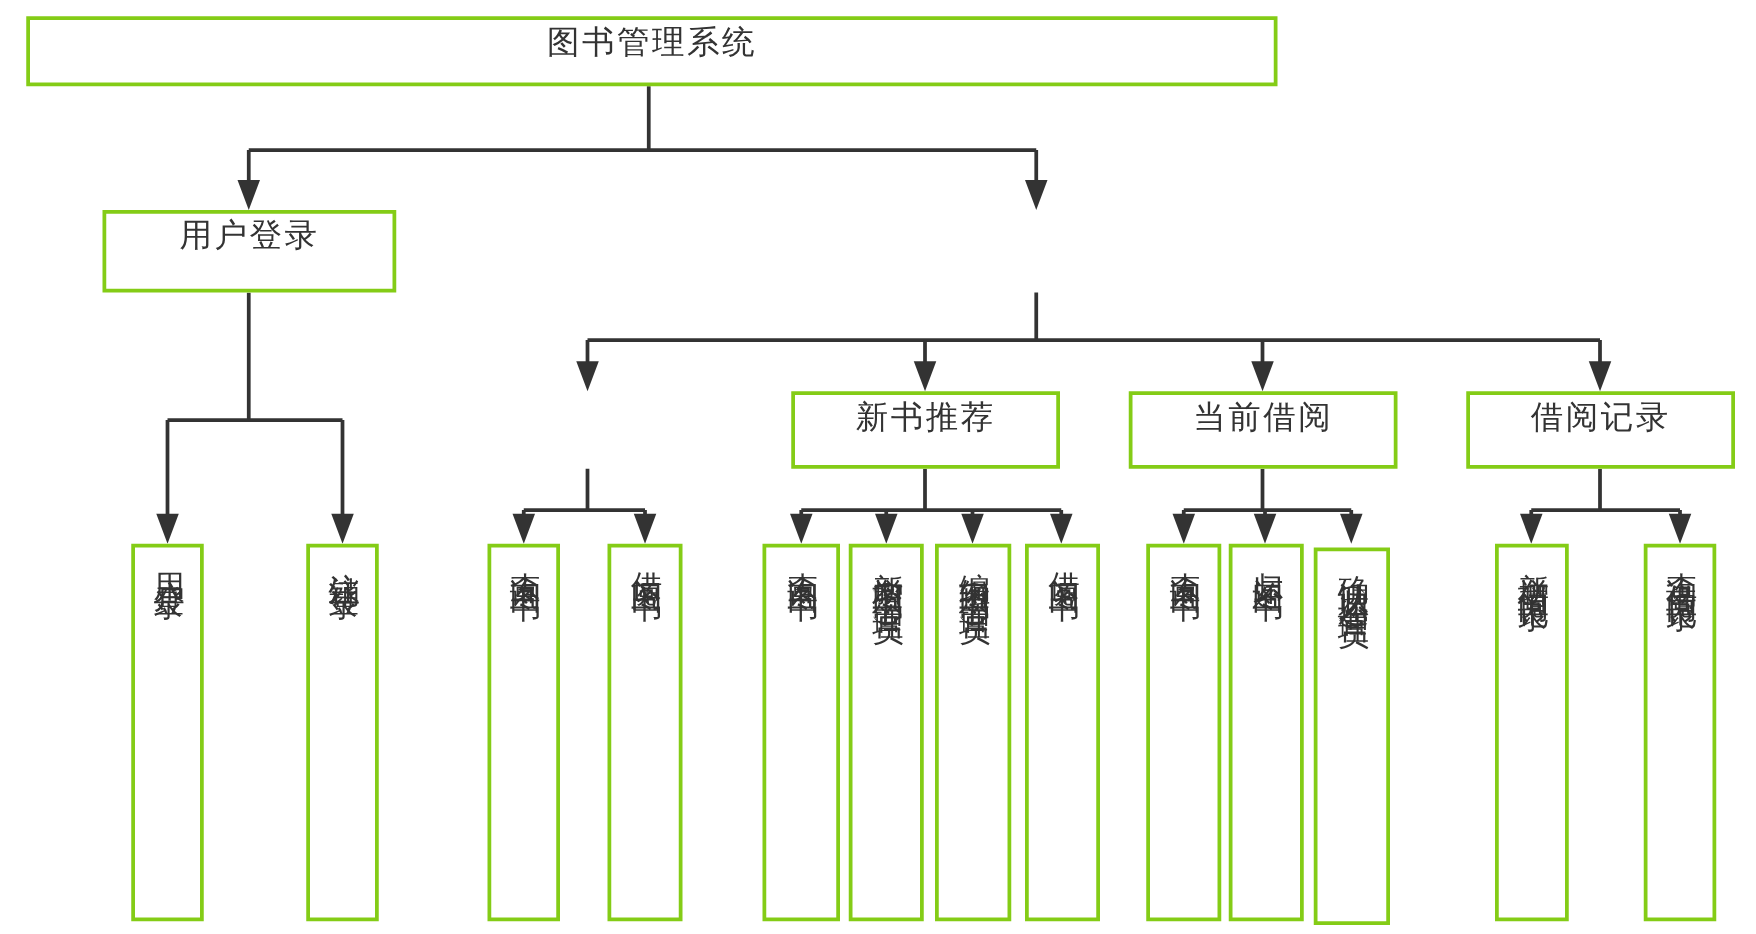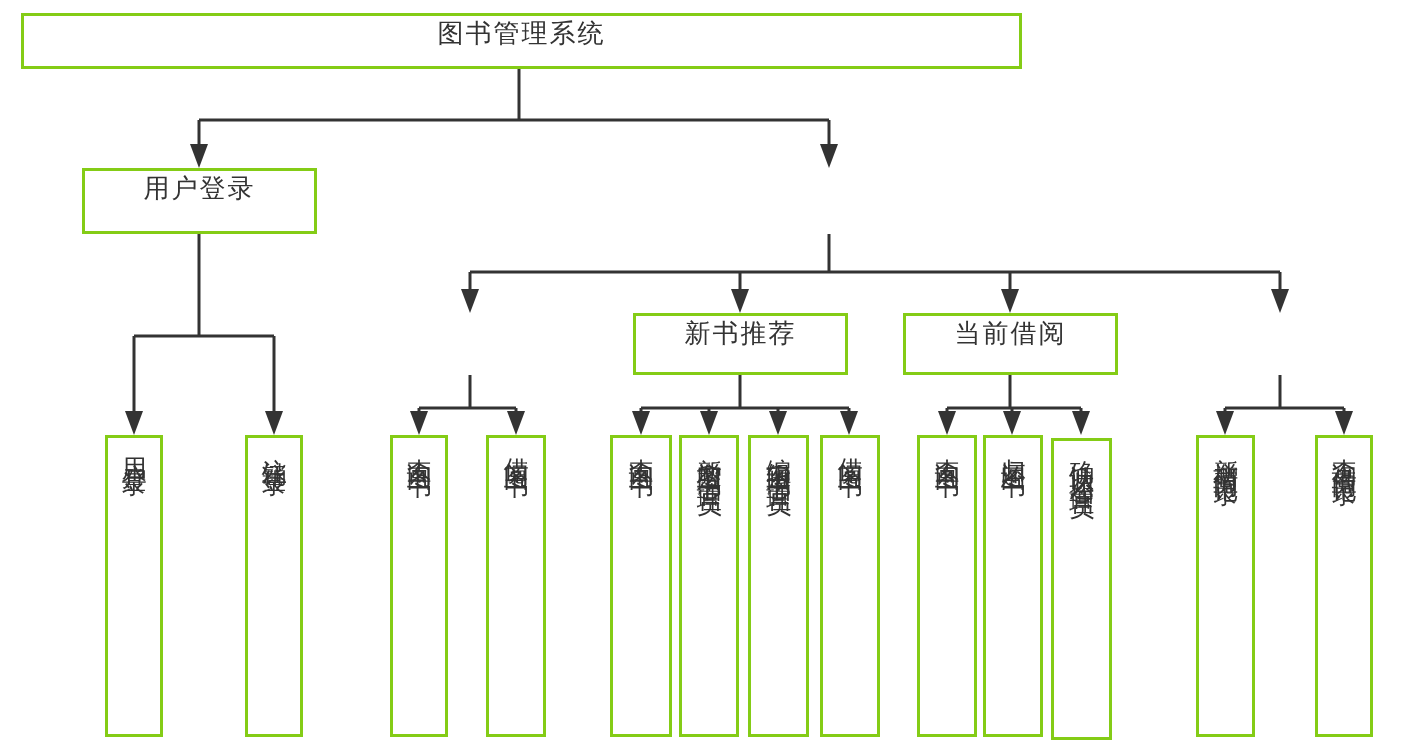--- a/index.html
+++ b/index.html
@@ -120,20 +120,23 @@
   <div class="node h" style="left:82px;top:168px;width:235px;height:66px">
     <span>用户登录</span>
   </div>
 
   <div class="node h" style="left:633px;top:313px;width:215px;height:62px">
     <span>新书推荐</span>
   </div>
   <div class="node h" style="left:903px;top:313px;width:215px;height:62px">
     <span>当前借阅</span>
   </div>
+  <div class="node h" style="left:1173px;top:313px;width:215px;height:62px">
+    <span>借阅记录</span>
+  </div>
 
   <div class="node v" style="left:105px;top:435px;width:58px;height:302px">
     <span>用户登录</span>
   </div>
   <div class="node v" style="left:245px;top:435px;width:58px;height:302px">
     <span>注销登录</span>
   </div>
 
   <div class="node v" style="left:390px;top:435px;width:58px;height:302px">
     <span>查询图书</span>

